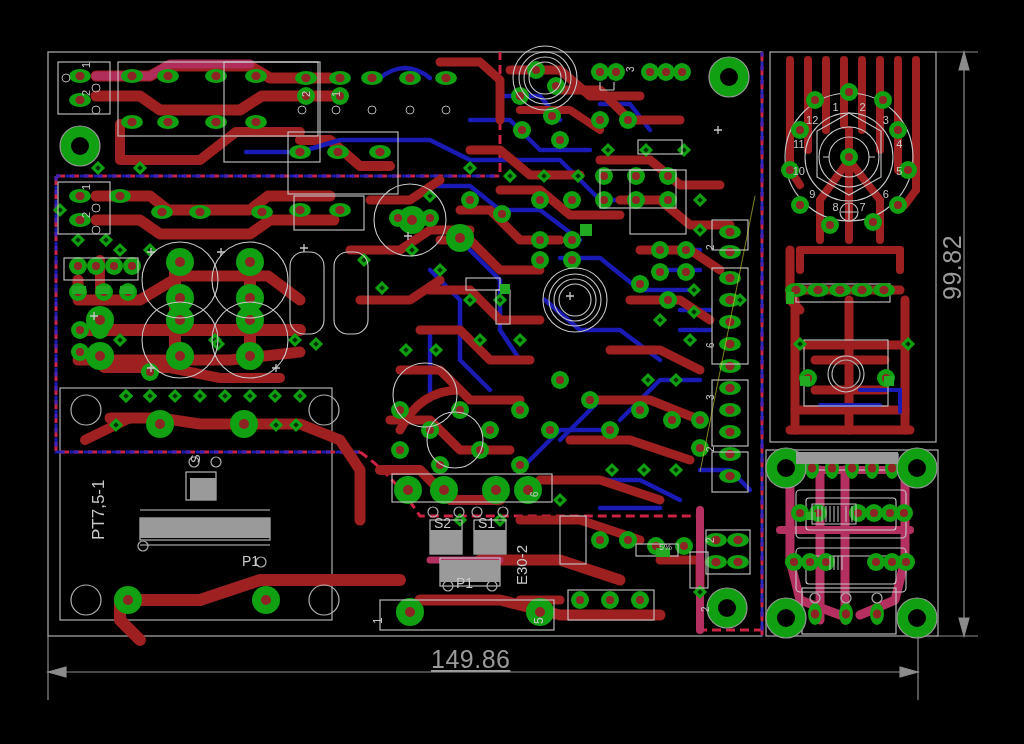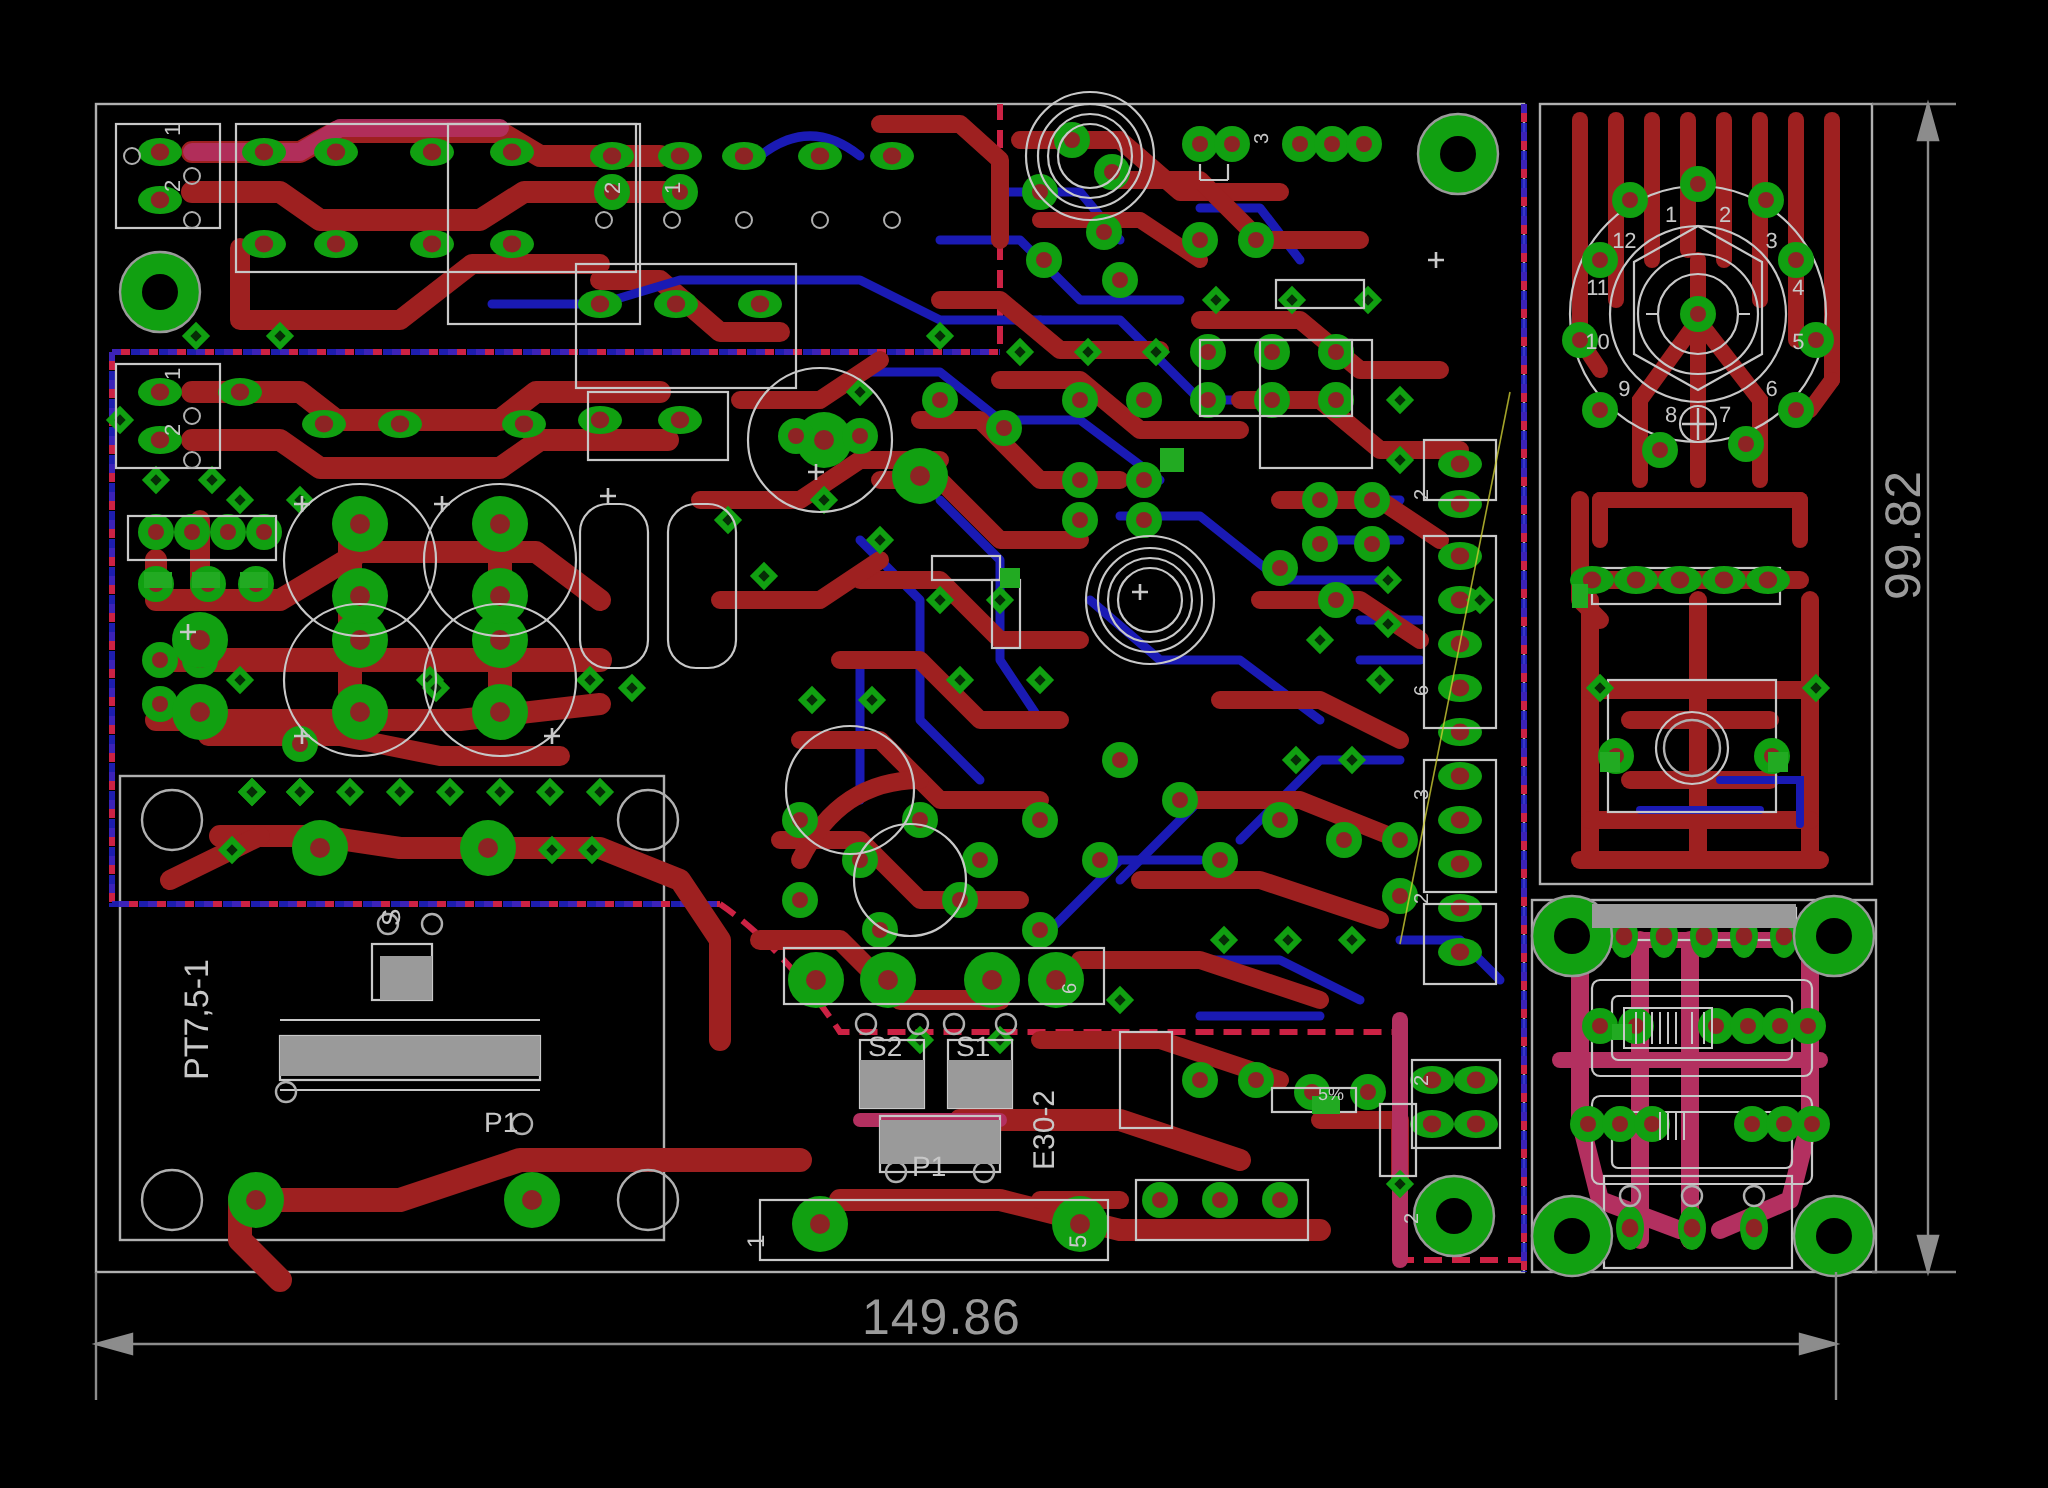--- a/index.html
+++ b/index.html
@@ -3,21 +3,21 @@
 <meta charset="utf-8">
 <title>PCB Layout View</title>
 <style>
   html,body{margin:0;padding:0;background:#000;}
   body{width:1024px;height:744px;overflow:hidden;
        font-family:"Liberation Sans",sans-serif;}
   #stage{position:relative;width:1024px;height:744px;background:#000;}
   #pcb{position:absolute;left:0;top:0;}
   .dimtext{position:absolute;color:#9a9a9a;font-size:25px;letter-spacing:.5px;
            font-family:"Liberation Sans",sans-serif;white-space:nowrap;}
-  #dim-h-label{left:431px;top:645px;}
+  #dim-h-label{left:431px;top:645px;text-decoration:underline;}
   #dim-v-label{left:938px;top:300px;transform:rotate(-90deg);transform-origin:0 0;}
 </style>
 </head>
 <body>
 
 <div id="stage">
 
   <svg id="pcb" width="1024" height="744" viewBox="0 0 1024 744">
     <defs>
       <pattern id="keepout" width="14" height="3" patternUnits="userSpaceOnUse">

